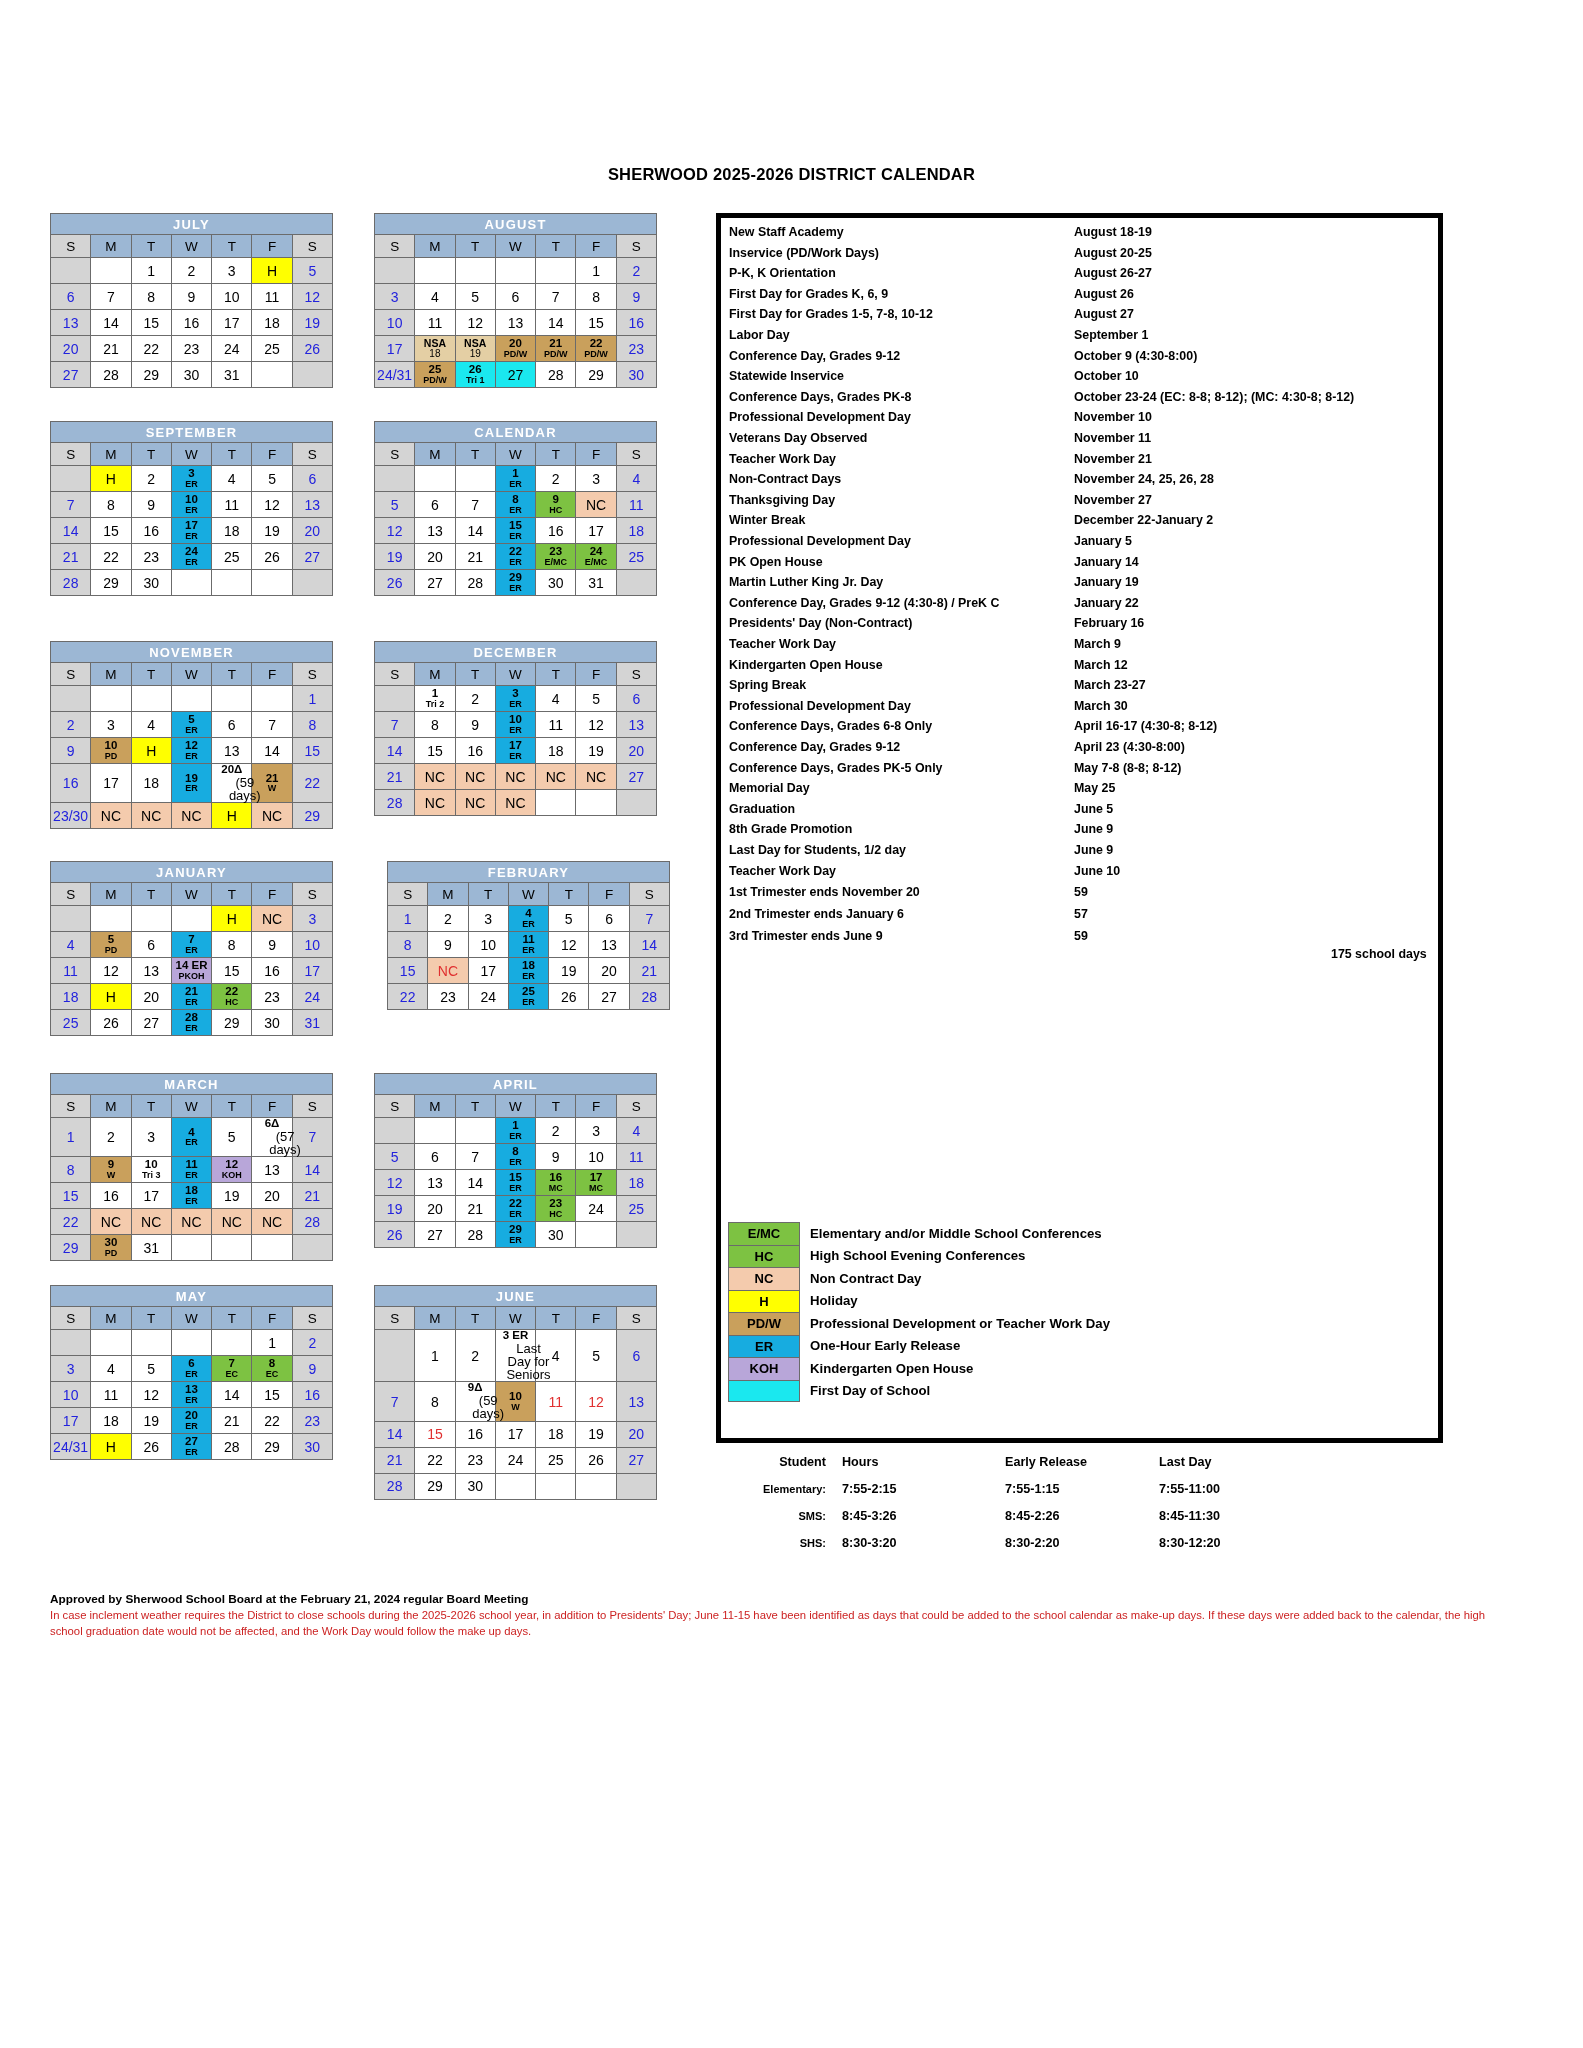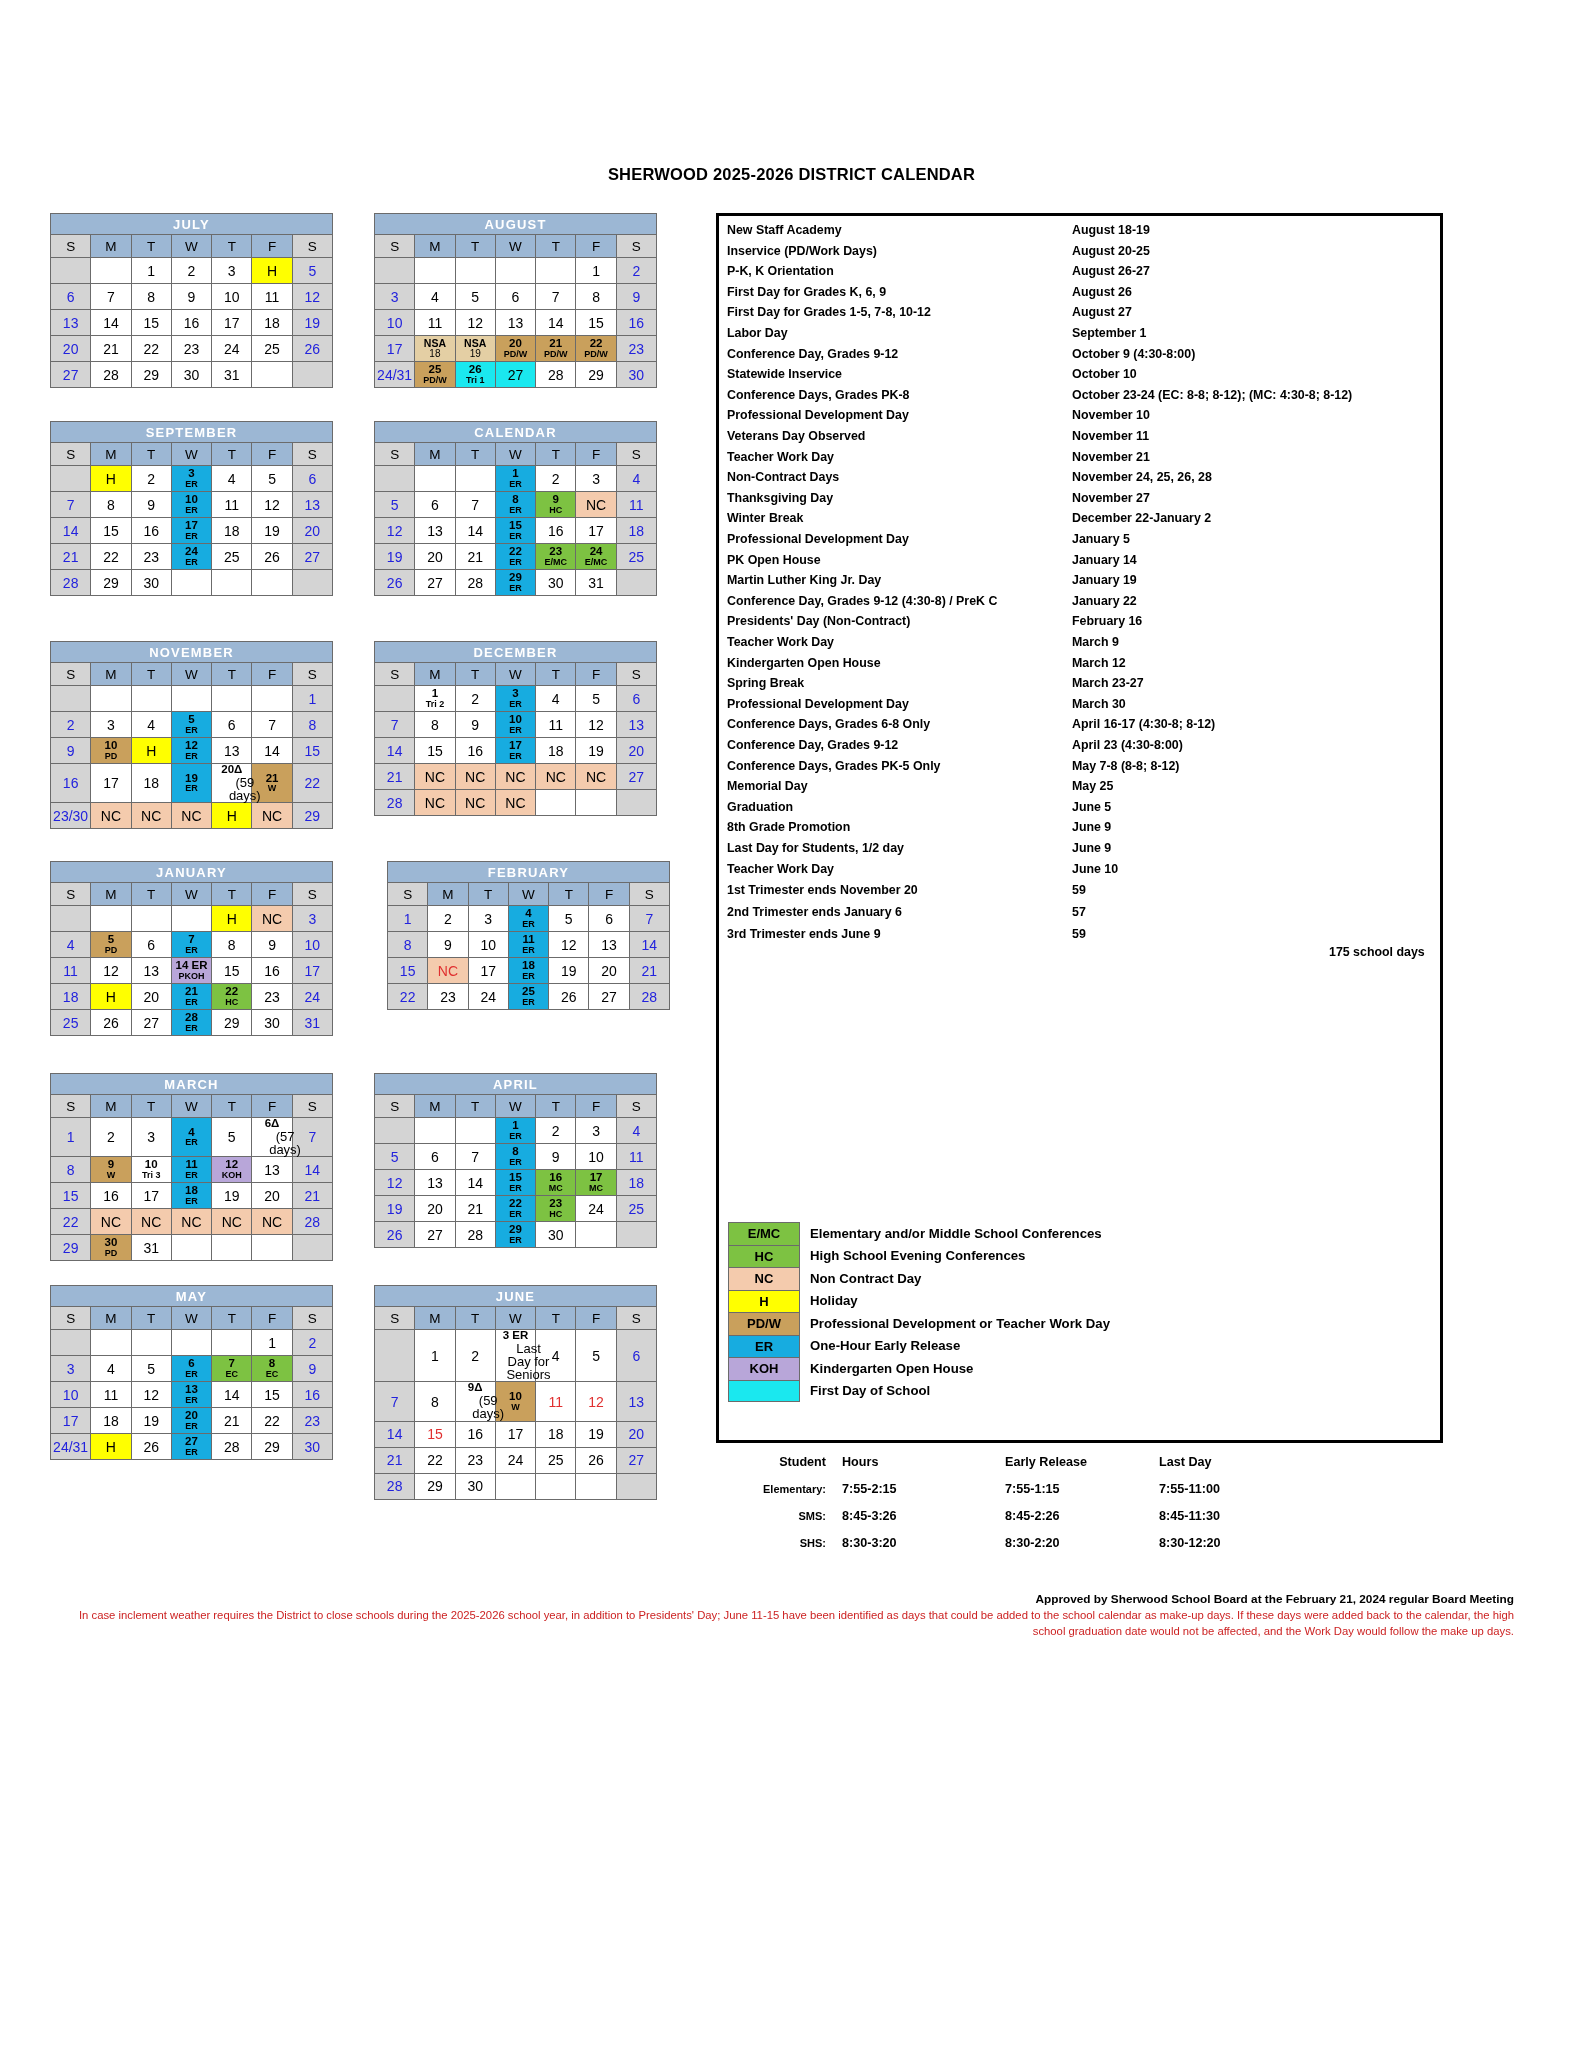--- a/index.html
+++ b/index.html
@@ -31,21 +31,21 @@
   .c-hc{background:#7dc242;}
   .c-nc{background:#f4cbad;}
   .c-h{background:#ffff00;}
   .c-pd{background:#c9a05c;}
   .c-first{background:#1ae8ef;}
   .c-koh{background:#b8a6d9;}
   .c-nsa{background:#e4cfa4;}
   .nc-red{color:#e03030;}
 
   
-  .eventbox{position:absolute;left:716px;top:213px;width:727px;height:1230px;border:3px solid #000000;box-sizing:border-box;}
+  .eventbox{position:absolute;left:716px;top:213px;width:727px;height:1230px;border:5px solid #000000;box-sizing:border-box;}
   .evrow{display:flex;font-size:12.4px;font-weight:bold;line-height:1.0;}
   .evname{width:345px;padding:4.1px 0 4.1px 8px;}
   .evdate{flex:1;padding:4.1px 0;}
   .evlist{padding-top:4px;}
 
   .trirow{display:flex;font-size:12.4px;font-weight:bold;}
   .triname{width:345px;padding:4px 0 4px 8px;}
   .trival{flex:1;padding:4px 0;}
   .totalrow{display:flex;font-size:12.4px;font-weight:bold;}
   .totspacer{width:345px;}
@@ -61,21 +61,21 @@
   
   .hours{position:absolute;left:716px;top:1448px;width:727px;font-size:12.6px;font-weight:bold;}
   .hrow{display:flex;height:27px;align-items:center;}
   .hc1{width:110px;text-align:right;}
   .hc2{width:155px;padding-left:16px;}
   .hc3{width:150px;padding-left:8px;}
   .hc4{width:170px;padding-left:4px;}
   .hsmall{font-size:11px;}
 
   
-  .footer{position:absolute;left:64px;top:1592px;width:1450px;text-align:right;}
+  .footer{position:absolute;left:50px;top:1592px;width:1450px;}
   .fl1{font-size:11.8px;font-weight:bold;color:#000;}
   .fl2{font-size:11.3px;color:#cc2222;line-height:1.42;margin-top:1px;}
 </style>
 </head>
 <body>
 
 <div class="page">
 
   <div class="title">
     <span>SHERWOOD 2025-2026  DISTRICT CALENDAR</span>

